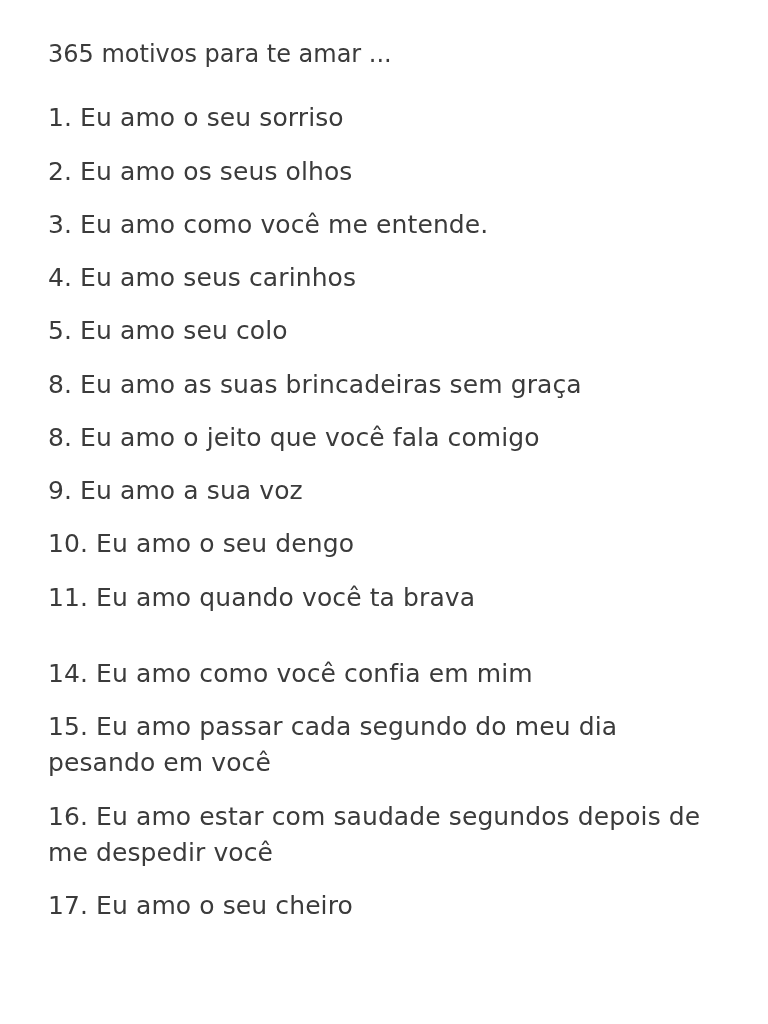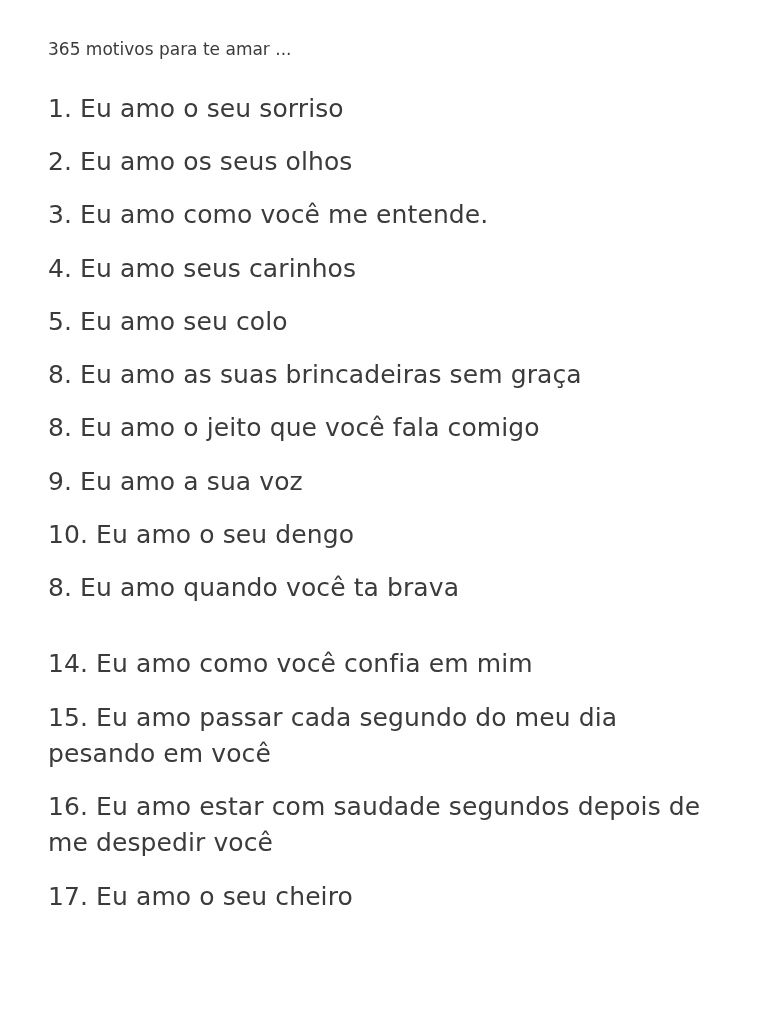--- a/index.html
+++ b/index.html
@@ -16,21 +16,21 @@
   }
   .page {
     box-sizing: border-box;
     width: 768px;
     height: 1024px;
     padding: 38px 48px 0 48px;
     background: #ffffff;
     position: relative;
   }
   .doc-title {
-    font-size: 17px;
+    font-size: 24px;
     line-height: 1.35;
     color: #3b3b3b;
     margin: 0 0 30px 0;
     font-weight: 400;
   }
   .list {
     margin: 0;
     padding: 0;
     list-style: none;
   }
@@ -54,19 +54,19 @@
   <ul class="list">
       <li class="list-item">1. Eu amo o seu sorriso</li>
       <li class="list-item">2. Eu amo os seus olhos</li>
       <li class="list-item">3. Eu amo como você me entende.</li>
       <li class="list-item">4. Eu amo seus carinhos</li>
       <li class="list-item">5. Eu amo seu colo</li>
       <li class="list-item">8. Eu amo as suas brincadeiras sem graça</li>
       <li class="list-item">8. Eu amo o jeito que você fala comigo</li>
       <li class="list-item">9. Eu amo a sua voz</li>
       <li class="list-item">10. Eu amo o seu dengo</li>
-      <li class="list-item gap-after">8. Eu amo quando você ta brava</li>
+      <li class="list-item gap-after">11. Eu amo quando você ta brava</li>
       <li class="list-item">14. Eu amo como você confia em mim</li>
       <li class="list-item">15. Eu amo passar cada segundo do meu dia pesando em você</li>
       <li class="list-item">16. Eu amo estar com saudade segundos depois de me despedir você</li>
       <li class="list-item">17. Eu amo o seu cheiro</li>
     </ul>
 </div>
 
 </body></html>

